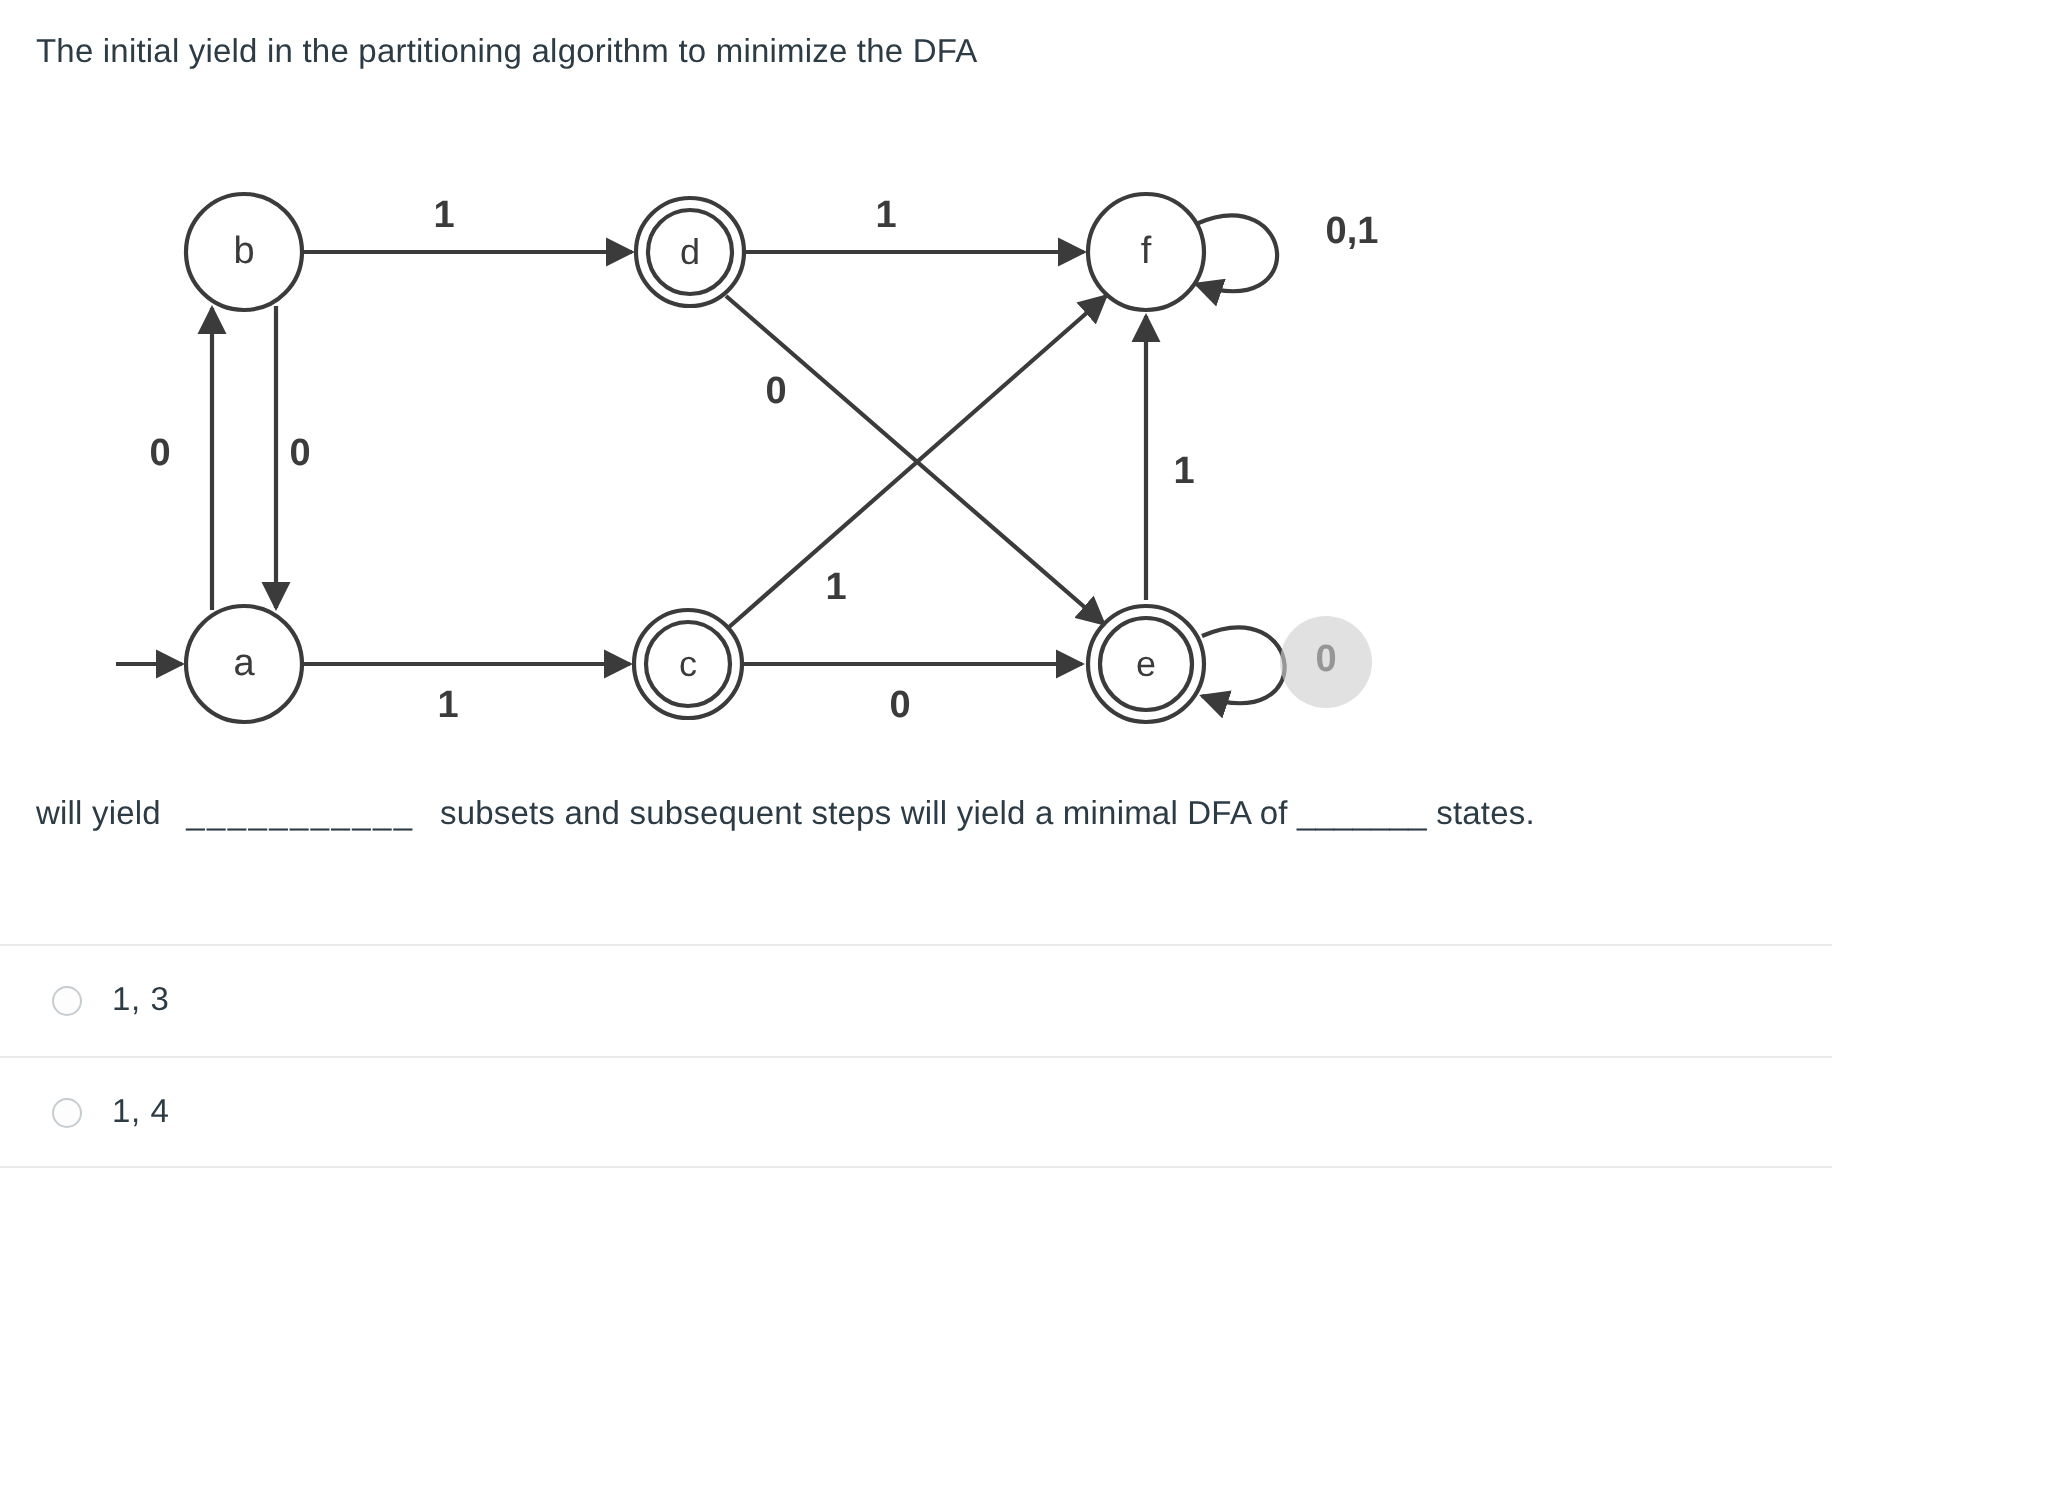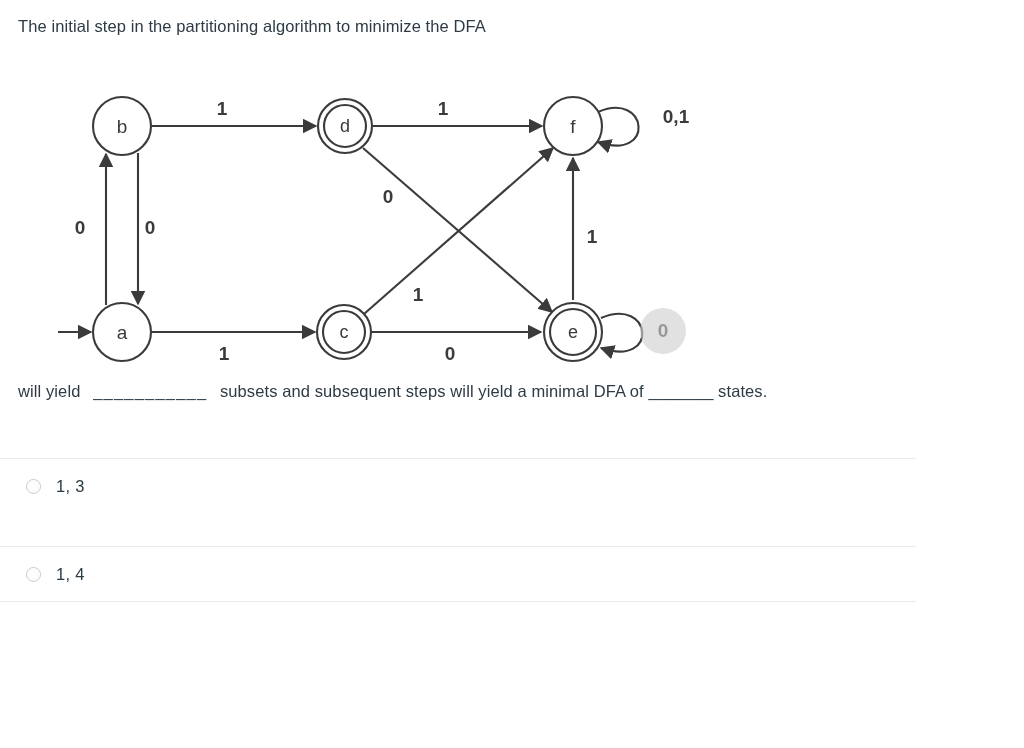--- a/index.html
+++ b/index.html
@@ -51,73 +51,72 @@
     border-radius: 50%;
     background: #cfcfcf;
     opacity: 0.62;
     pointer-events: none;
   }
 
   
   .fill-sentence {
     position: absolute;
     left: 18px;
-    top: 380px;
+    top: 396px;
     font-size: 16.5px;
     line-height: 22px;
     color: #2d3b45;
     white-space: nowrap;
     letter-spacing: 0.1px;
   }
   .fill-sentence .blank {
     display: inline-block;
     letter-spacing: 1.2px;
     padding: 0 8px;
   }
 
   
   .answer-list {
     position: absolute;
     left: 0;
-    top: 458px;
+    top: 472px;
     width: 916px;
   }
   .answer-option {
     position: relative;
     height: 56px;
     border-top: 1px solid #e8eaec;
     display: flex;
     align-items: center;
     padding-left: 26px;
     box-sizing: border-box;
   }
   .answer-option:last-child {
     border-bottom: 1px solid #e8eaec;
-    margin-top: 32px;
   }
   .radio-circle {
     width: 15px;
     height: 15px;
     min-width: 15px;
     border: 1px solid #c6ccd0;
     border-radius: 50%;
     background: #fdfdfd;
     box-sizing: border-box;
     margin-right: 15px;
   }
   .option-label {
     font-size: 16.5px;
     color: #2d3b45;
     letter-spacing: 0.3px;
   }
 </style>
 </head>
 <body>
 
-<div class="question-stem">The initial step in the partitioning algorithm to minimize the DFA</div>
+<div class="question-stem">The initial yield in the partitioning algorithm to minimize the DFA</div>
 
 <div class="dfa-figure">
   <svg width="740" height="300" viewBox="0 0 740 300" xmlns="http://www.w3.org/2000/svg">
     <defs>
       <marker id="arrow" viewBox="0 0 10 10" refX="9" refY="5" markerWidth="7" markerHeight="7" orient="auto-start-reverse">
         <path d="M 0 0 L 10 5 L 0 10 z" fill="#3b3b3b"></path>
       </marker>
     </defs>
 
     <g stroke="#3b3b3b" stroke-width="2.1" fill="none">

